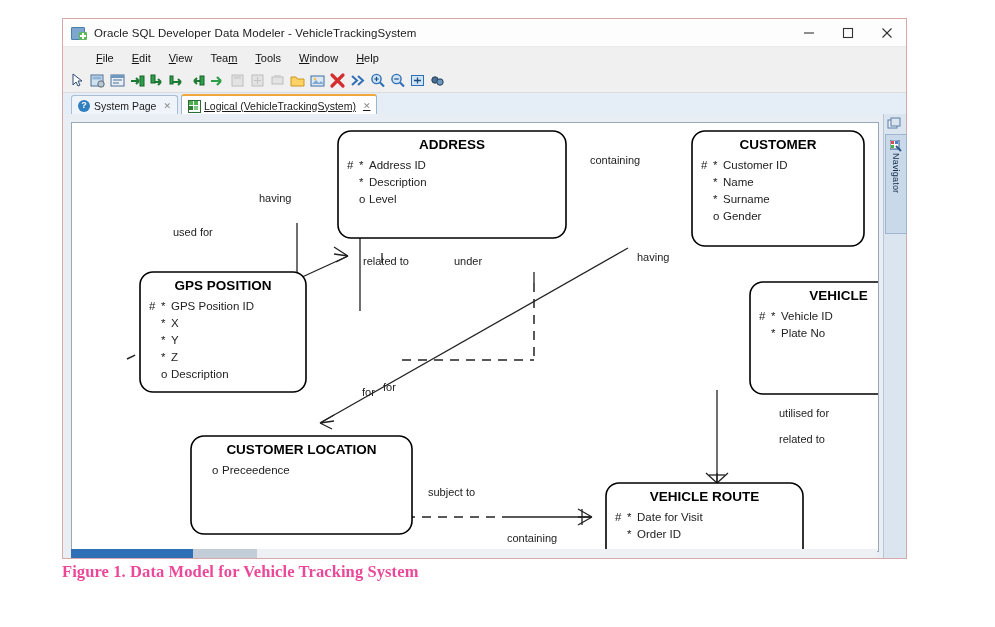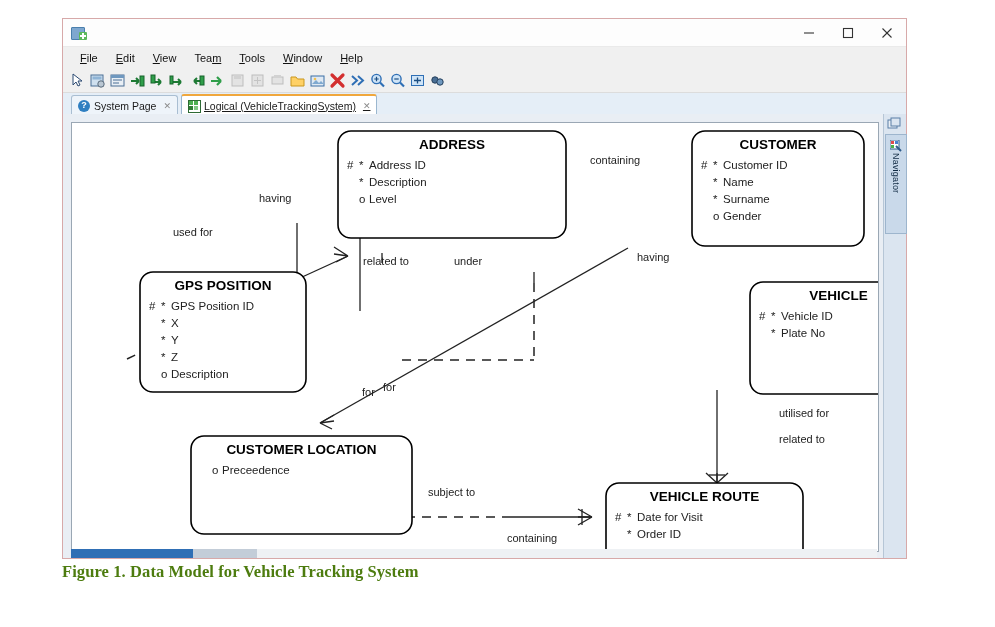--- a/index.html
+++ b/index.html
@@ -14,21 +14,21 @@
   .tb-icon .sq{position:absolute;left:0;top:2px;width:12px;height:11px;background:#7ea7cf;border:1px solid #4a7fad;border-radius:1px;}
   .tb-icon .pl{position:absolute;right:0;bottom:0;width:8px;height:8px;background:#5cb85c;border-radius:1px;}
   .tb-icon .pl:before{content:"";position:absolute;left:3px;top:1px;width:2px;height:6px;background:#fff;}
   .tb-icon .pl:after{content:"";position:absolute;left:1px;top:3px;width:6px;height:2px;background:#fff;}
   .title-text{font-size:11.5px;color:#1a1a1a;letter-spacing:.1px;}
   .wbtns{margin-left:auto;display:flex;height:27px;}
   .wbtn{width:39px;height:27px;display:flex;align-items:center;justify-content:center;color:#333;}
   .wbtn svg{display:block;}
 
   
-  .menubar{height:21px;background:#f0f0f0;display:flex;align-items:center;padding-left:8px;gap:0px;}
+  .menubar{height:21px;background:#f0f0f0;display:flex;align-items:center;padding-left:8px;gap:0px;margin-left:16px;}
   .menu-item{font-size:11px;color:#111;padding:2px 9px;}
   .menu-item u{text-decoration:underline;}
 
   
   .toolbar{height:24px;background:#f0f0f0;display:flex;align-items:center;padding-left:6px;gap:3px;border-bottom:1px solid #dcdcdc;}
   .ticon{width:17px;height:17px;position:relative;flex:0 0 auto;}
 
   
   .tabstrip{height:22px;background:#e5eef7;display:flex;align-items:flex-end;padding-left:8px;position:relative;border-bottom:1px solid #9bb7cf;}
   .tab{height:19px;display:flex;align-items:center;gap:4px;padding:0 6px;font-size:10.5px;color:#1a1a1a;background:#eef4fa;border:1px solid #a9bed2;border-bottom:none;border-radius:3px 3px 0 0;margin-right:3px;}
@@ -53,39 +53,40 @@
   .rdock-tab{position:absolute;left:1px;top:20px;width:20px;height:95px;background:#c9d9ea;border:1px solid #9db5cd;display:flex;flex-direction:column;align-items:center;padding-top:3px;}
   .rdock-tab .navicon{width:12px;height:12px;position:relative;margin-bottom:3px;}
   .rdock-tab .navlabel{writing-mode:vertical-rl;font-size:9px;color:#102a43;letter-spacing:.2px;}
 
   
   .hscroll{position:absolute;left:8px;bottom:0px;width:806px;height:9px;background:#eef1f4;}
   .hscroll .thumb{position:absolute;left:0;top:0;width:122px;height:9px;background:#2f6fb5;}
   .hscroll .thumb2{position:absolute;left:122px;top:0;width:64px;height:9px;background:#c3cdd8;}
 
   
-  .caption{position:absolute;left:62px;top:562px;font-family:"Liberation Serif",serif;font-weight:bold;font-size:16.5px;color:#4d7c0f;letter-spacing:.1px;}
+  .caption{position:absolute;left:62px;top:562px;font-family:"Liberation Serif",serif;font-weight:bold;font-size:16.5px;color:#ec4899;letter-spacing:.1px;}
 
   
   .ent-title{font-family:"Liberation Sans",sans-serif;font-size:13.5px;font-weight:bold;fill:#000;text-anchor:middle;}
   .ent-attr{font-family:"Liberation Sans",sans-serif;font-size:11.5px;fill:#222;}
   .rel-label{font-family:"Liberation Sans",sans-serif;font-size:11px;fill:#222;}
 </style>
 </head>
 <body>
 
 <div class="page">
 
   <div class="win">
 
     <div class="titlebar">
       <div class="tb-icon">
         <div class="sq"></div>
           <div class="pl"></div>
       </div>
+      <div class="title-text">Oracle SQL Developer Data Modeler - VehicleTrackingSystem</div>
       <div class="wbtns">
         <div class="wbtn">
           <svg width="12" height="12">
               <line x1="1" y1="6" x2="11" y2="6" stroke="#333" stroke-width="1.1"></line>
             </svg>
         </div>
         <div class="wbtn">
           <svg width="12" height="12">
               <rect x="1.5" y="1.5" width="9" height="9" fill="none" stroke="#333" stroke-width="1.1"></rect>
             </svg>

